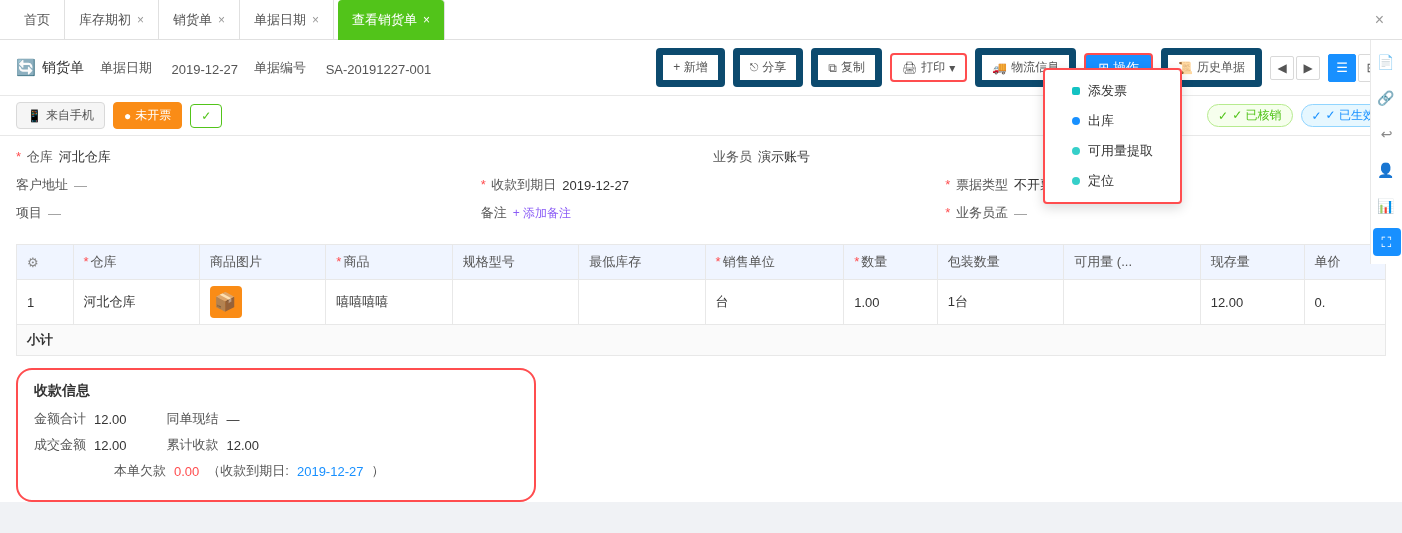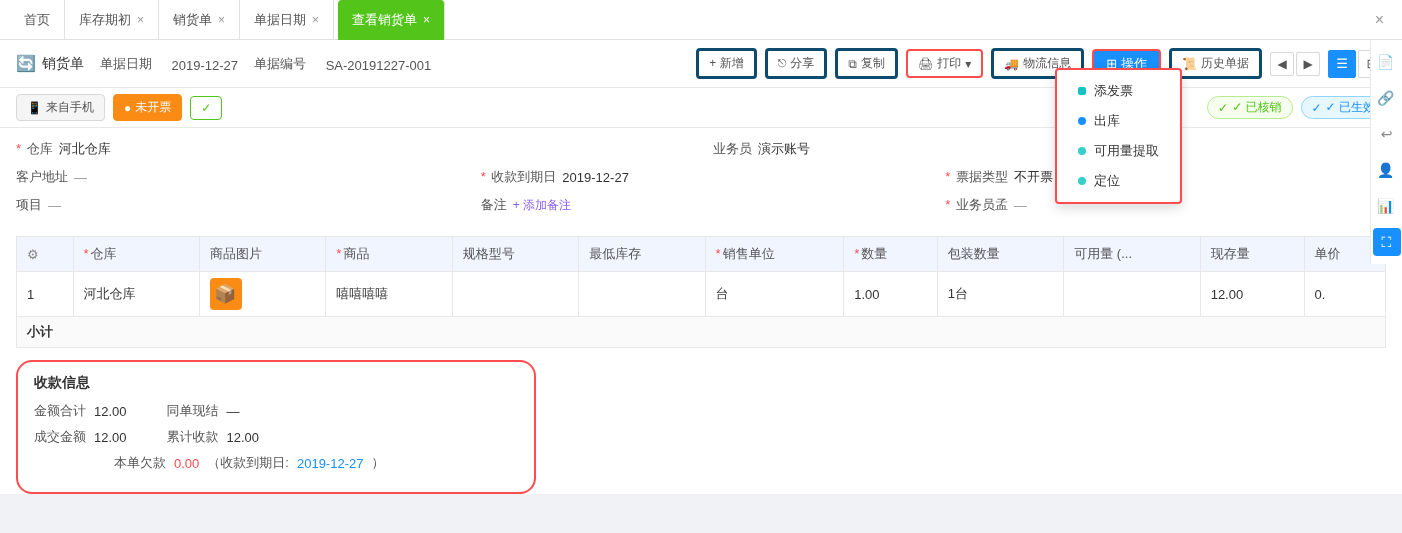--- a/index.html
+++ b/index.html
@@ -47,21 +47,21 @@
     .doc-icon { color: #1890ff; font-size: 16px; }
     .doc-meta { display: flex; align-items: center; gap: 16px; font-size: 13px; color: #555; }
     .doc-meta span { display: flex; align-items: flex-end; gap: 8px; }
 
     
     .toolbar {
       display: flex; align-items: center; gap: 8px; flex-wrap: wrap;
     }
     .btn {
       display: flex; align-items: center; gap: 4px; padding: 4px 10px;
-      border: 3px solid #0c4a6e; border-radius: 4px; cursor: pointer;
+      border: 7px solid #0c4a6e; border-radius: 4px; cursor: pointer;
       font-size: 12px; background: #fff; color: #555;
     }
 
     
     .action-row {
       display: flex; align-items: center; justify-content: space-between;
       padding: 6px 16px; background: #fff; border-bottom: 1px solid #e8e8e8;
     }
     .action-left { display: flex; align-items: center; gap: 8px; }
     .action-right { display: flex; align-items: center; gap: 8px; }
@@ -147,21 +147,21 @@
       width: 28px; height: 28px; display: flex; align-items: center; justify-content: center;
       color: #888; cursor: pointer; border-radius: 4px; font-size: 14px;
     }
     .sidebar-icon.active { background: #1890ff; color: #fff; }
 
     
     .operation-dropdown {
       position: absolute; top: 68px; right: 220px;
       background: #fff; border: 2px solid #ff4d4f; border-radius: 4px;
       box-shadow: 0 4px 12px rgba(0,0,0,0.15); z-index: 100; min-width: 120px;
-      padding: 6px 5px;
+      padding: 6px 11px;
     }
     .dropdown-item {
       padding: 6px 16px; cursor: pointer; display: flex; align-items: center; gap: 8px;
       font-size: 13px; color: #333;
     }
     .dropdown-square-teal { width: 8px; height: 8px; border-radius: 2px; background: #13c2c2; flex-shrink: 0; }
     .dropdown-dot-blue { width: 8px; height: 8px; border-radius: 50%; background: #1890ff; flex-shrink: 0; }
     .dropdown-dot-cyan { width: 8px; height: 8px; border-radius: 50%; background: #36cfc9; flex-shrink: 0; }
 
     

